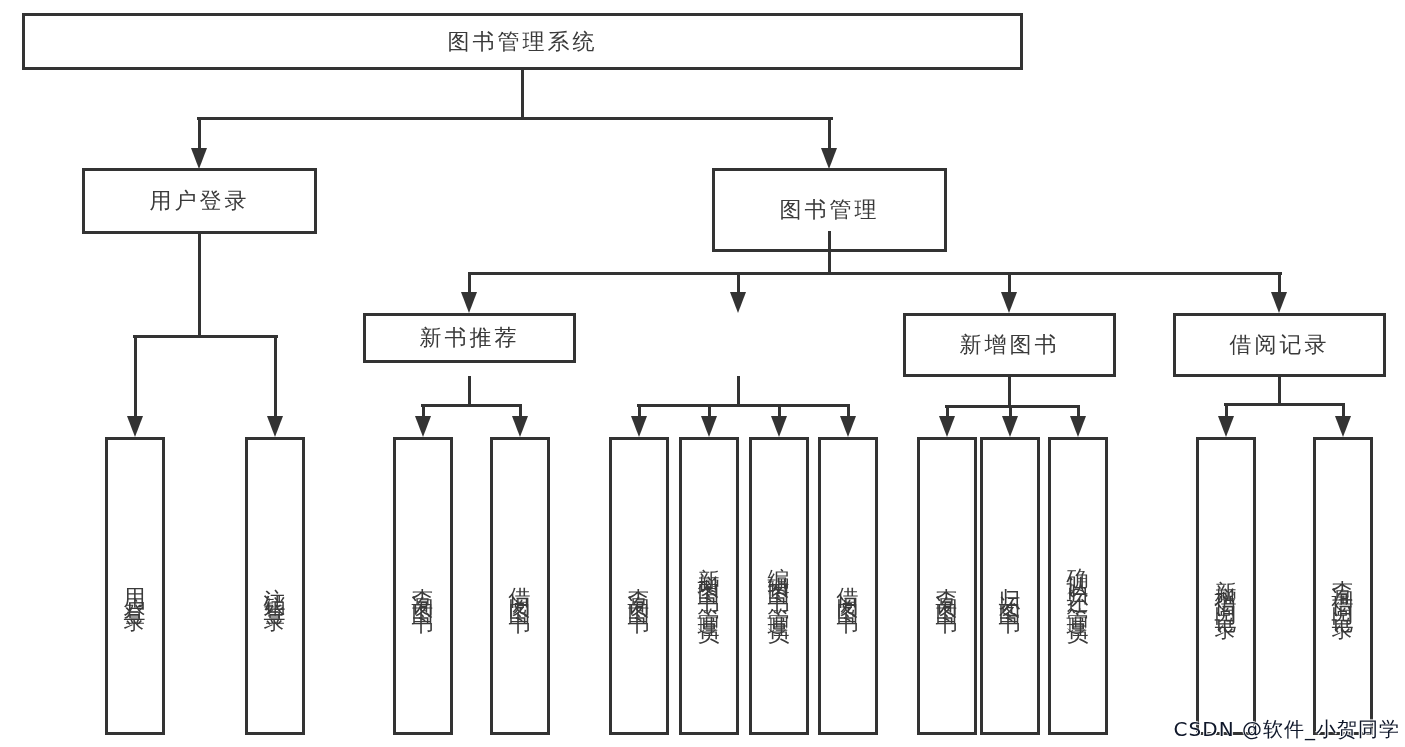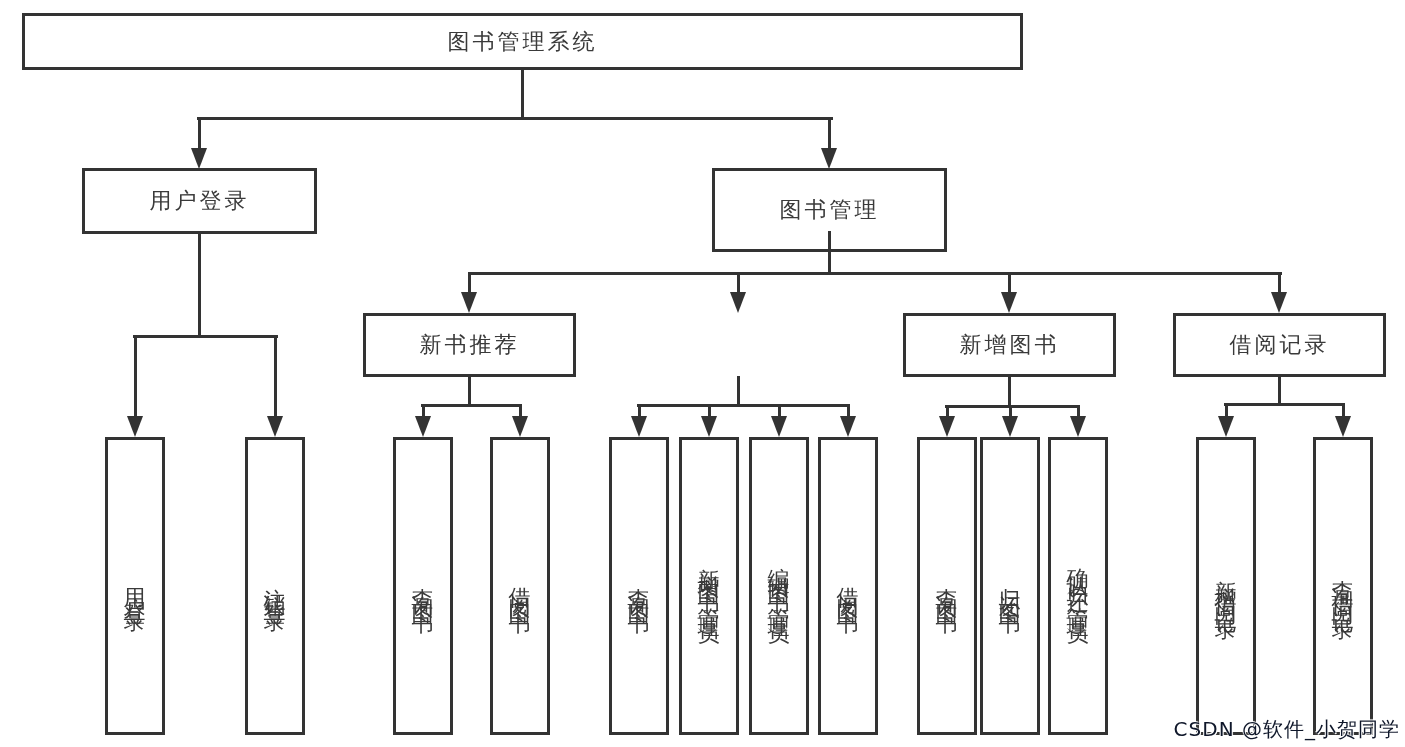--- a/index.html
+++ b/index.html
@@ -97,21 +97,21 @@
   <div class="drop" style="left:127px;top:335px;height:102px"></div>
   <div class="drop" style="left:267px;top:335px;height:102px"></div>
 
   <div class="vline" style="left:828px;top:231px;height:44px"></div>
   <div class="hline" style="left:468px;top:272px;width:814px"></div>
   <div class="drop" style="left:461px;top:272px;height:41px"></div>
   <div class="drop" style="left:730px;top:272px;height:41px"></div>
   <div class="drop" style="left:1001px;top:272px;height:41px"></div>
   <div class="drop" style="left:1271px;top:272px;height:41px"></div>
 
-  <div class="box hlabel" style="left:363px;top:313px;width:213px;height:64px">
+  <div class="box hlabel" style="left:363px;top:313px;width:213px;height:50px">
     <span>新书推荐</span>
   </div>
   <div class="box hlabel" style="left:903px;top:313px;width:213px;height:64px">
     <span>新增图书</span>
   </div>
   <div class="box hlabel" style="left:1173px;top:313px;width:213px;height:64px">
     <span>借阅记录</span>
   </div>
 
   <div class="vline" style="left:468px;top:376px;height:31px"></div>

